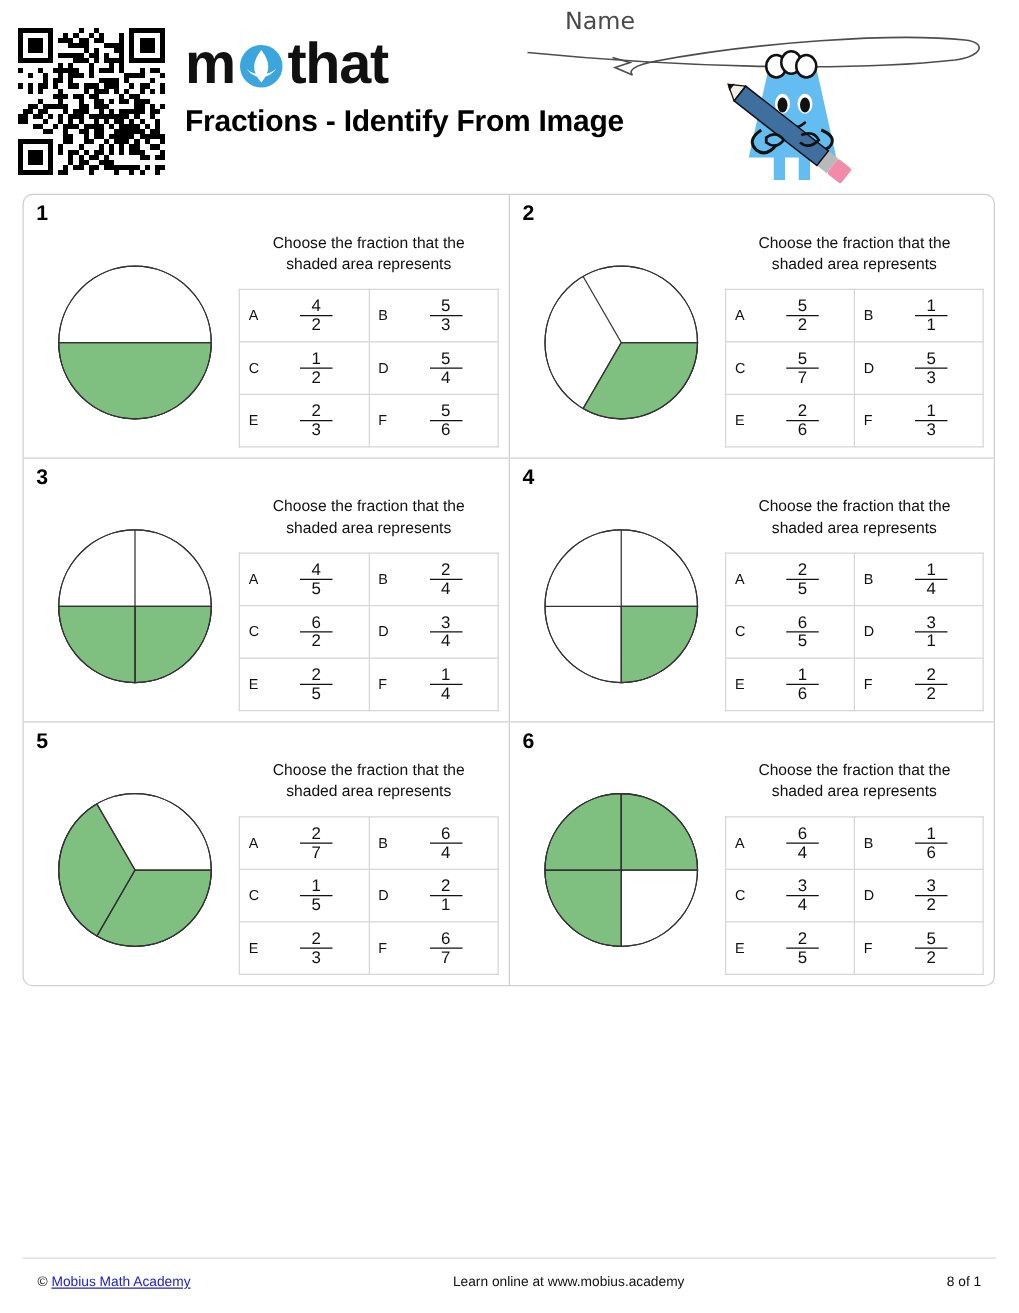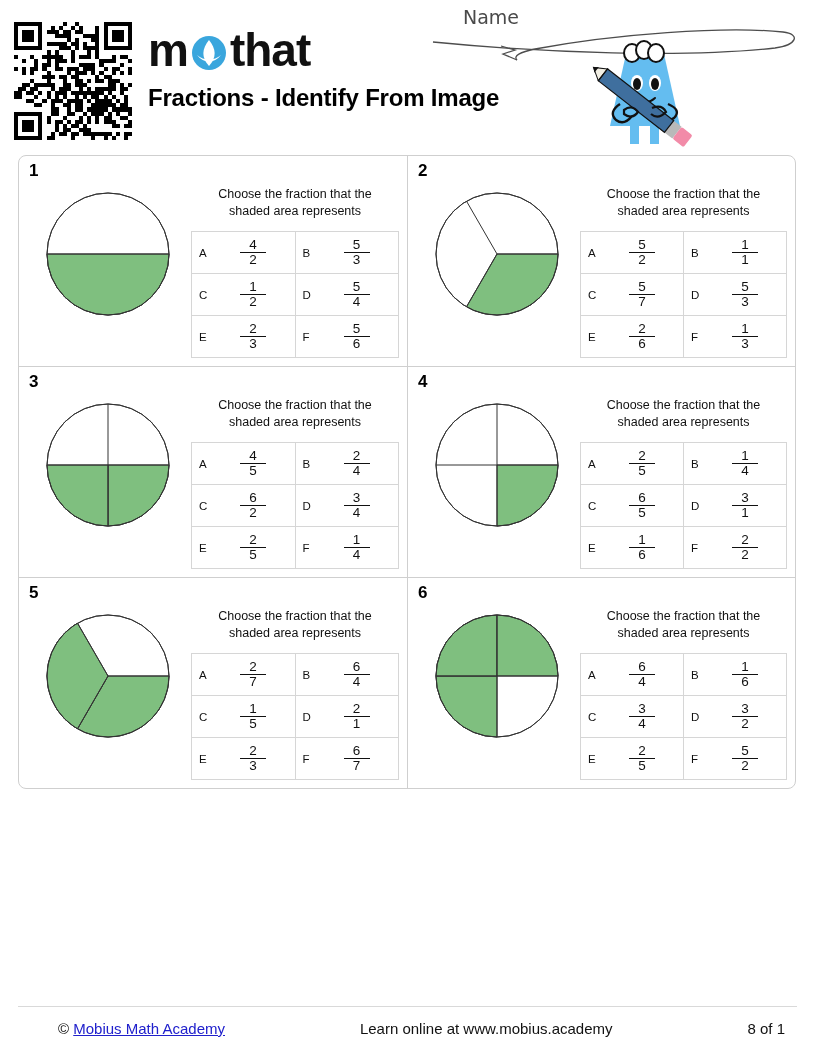--- a/index.html
+++ b/index.html
@@ -25,21 +25,21 @@
   .logo-mark { width: 40px; height: 40px; margin: 0 1px; position: relative; top: 3px; }
 
   .worksheet-title {
     margin-top: 8px;
     font-size: 24px;
     font-weight: bold;
     color: #000;
     letter-spacing: -0.2px;
   }
 
-  .name-area { position: absolute; left: 425px; top: 4px; width: 380px; height: 146px; }
+  .name-area { position: absolute; left: 414px; top: 4px; width: 380px; height: 146px; }
   .name-label {
     position: absolute; left: 38px; top: 2px;
     font-size: 19px; color: #4a4a4a;
     font-family: "DejaVu Sans", sans-serif;
   }
   .name-swoosh { position: absolute; left: 0; top: 0; }
   .mascot { position: absolute; left: 155px; top: 32px; }
 
   
   .grid {
@@ -59,21 +59,21 @@
     padding: 6px 8px 8px 8px;
     min-height: 208px;
   }
   .qcell + .qcell { border-left: 1px solid #cfcfcf; }
 
   .qnum {
     position: absolute; left: 10px; top: 5px;
     font-size: 17px; font-weight: bold; color: #000;
   }
 
-  .qbody { display: flex; height: 100%; padding-left: 2px; }
+  .qbody { display: flex; height: 100%; padding-left: 2px; align-items: center; }
 
   .pie-wrap {
     width: 158px;
     flex: 0 0 158px;
     display: flex;
     align-items: flex-start;
     justify-content: center;
     padding-top: 28px;
   }
   .pie-wrap svg { display: block; }
@@ -125,21 +125,21 @@
     left: 0; bottom: 0;
     width: 815px;
     height: 44px;
   }
   .footer-line {
     position: absolute; left: 18px; right: 18px; top: 0;
     border-top: 1px solid #d9d9d9;
   }
   .footer-inner {
     position: absolute; left: 30px; right: 30px; top: 14px;
-    display: flex; align-items: flex-end; font-size: 15px; color: #111; margin-left: 28px;
+    display: flex; align-items: flex-end; font-size: 11px; color: #111;
   }
   .foot-left { flex: 0 0 auto; }
   .foot-left a { color: #2020cc; text-decoration: underline; }
   .foot-center { flex: 1; text-align: center; }
   .foot-right { flex: 0 0 auto; }
 </style>
 </head>
 <body>
 
 <div class="page">

